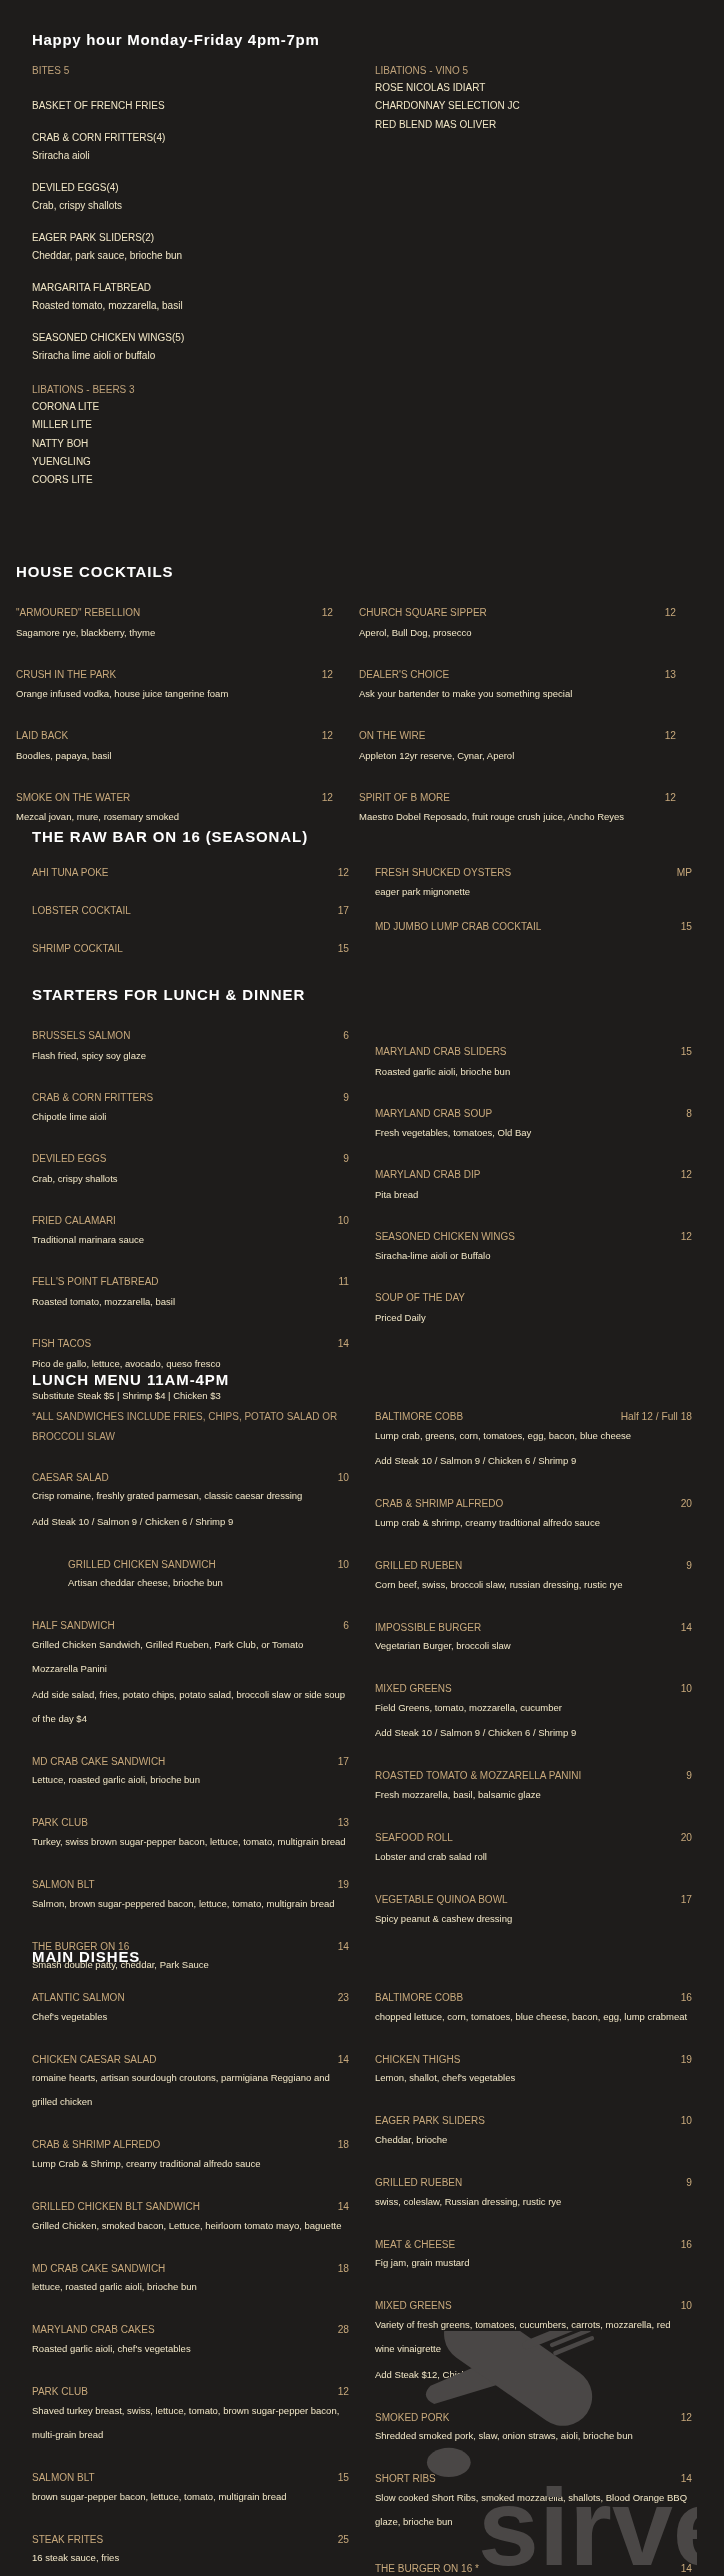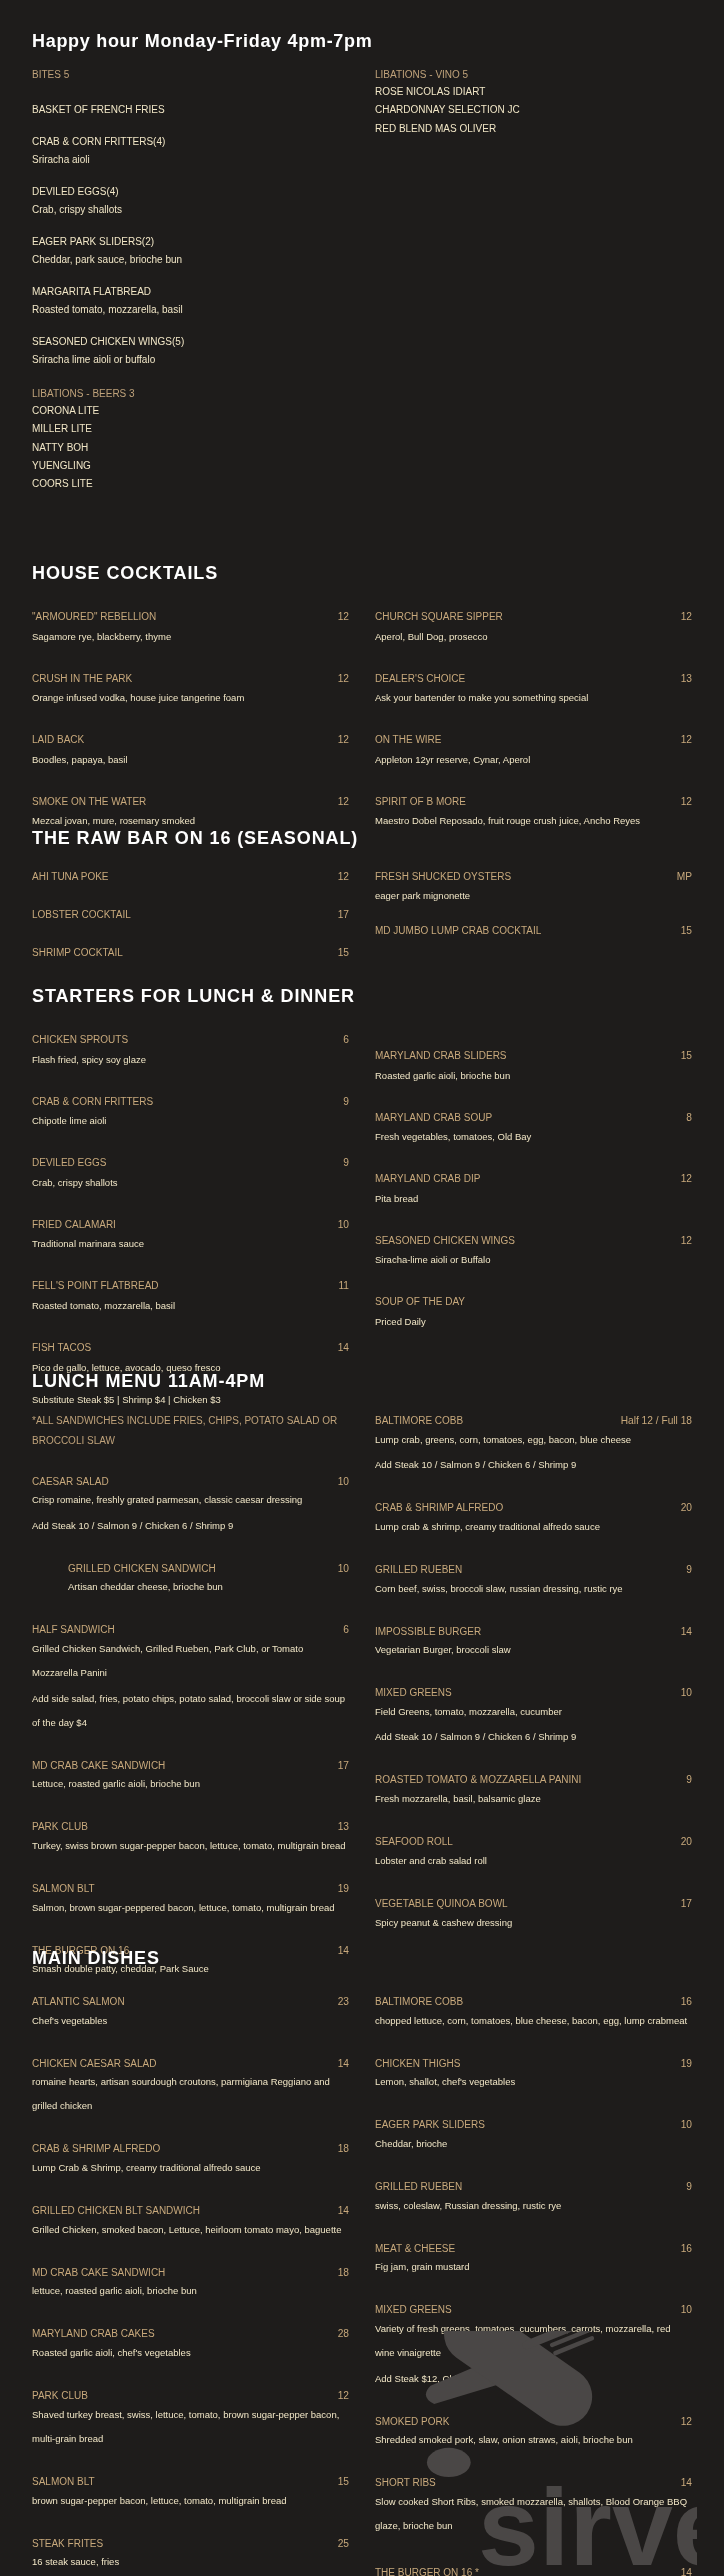--- a/index.html
+++ b/index.html
@@ -1,19 +1,19 @@
 <!DOCTYPE html>
 <html style="font-size:11.7px"><head>
 <meta charset="utf-8">
 <style>
   html,body{margin:0;padding:0;background:#1e1c1b;}
   body{width:725px;height:2576px;overflow:hidden;position:relative;font-family:"Liberation Sans",sans-serif;}
   .page{position:absolute;left:0;top:0;width:725px;}
   .section{position:relative;padding:0 32px;}
-  .sec-title{color:#ffffff;font-weight:bold;font-size:18px;letter-spacing:0.9px;margin:0;}
+  .sec-title{color:#ffffff;font-weight:bold;font-size:15px;letter-spacing:0.9px;margin:0;}
   .cols{display:flex;justify-content:space-between;}
   .col{width:317px;}
   .item{position:relative;}
   .item-head{display:flex;justify-content:space-between;align-items:baseline;}
   .name{color:#c8a97c;font-size:10px;text-transform:none;line-height:13px;font-weight:normal;}
   .price{color:#c8a97c;font-size:10.2px;line-height:13px;}
   .desc{color:#f1e6c6;font-size:9.5px;line-height:13px;margin-top:6.6px;}
   .desc.lh{line-height:24px;margin-top:0.7px;}
   .sub{color:#bfa27a;font-size:10px;line-height:13px;}
   .plain{color:#f1e6c6;font-size:10px;line-height:13px;}
@@ -67,21 +67,21 @@
         <div class="sub">LIBATIONS - VINO 5</div>
         <div id="hh-vino">
             <div class="plain" style="margin-top: 4.4px;">ROSE NICOLAS IDIART</div>
             <div class="plain" style="margin-top: 5.1px;">CHARDONNAY SELECTION JC</div>
             <div class="plain" style="margin-top: 5.1px;">RED BLEND MAS OLIVER</div>
           </div>
       </div>
     </div>
   </div>
 
-  <div class="section" style="position:absolute;top:563px;left:0;width:660px;">
+  <div class="section" style="position:absolute;top:563px;left:0;width:660px;padding-left:16px;">
     <h2 class="sec-title">HOUSE COCKTAILS</h2>
     <div class="cols" style="margin-top:26px;">
       <div class="col" id="hc-left">
           <div class="item" style="margin-bottom: 29px;">
             <div class="item-head">
               <span class="name">"ARMOURED" REBELLION</span>
               <span class="price">12</span>
             </div>
             <div class="desc">Sagamore rye, blackberry, thyme</div>
           </div>
@@ -180,21 +180,21 @@
         </div>
     </div>
   </div>
 
   <div class="section" style="position:absolute;top:986px;left:0;width:660px;">
     <h2 class="sec-title">STARTERS FOR LUNCH &amp; DINNER</h2>
     <div class="cols" style="margin-top:26px;">
       <div class="col" id="st-left">
           <div class="item" style="margin-bottom: 29px;">
             <div class="item-head">
-              <span class="name">CHICKEN SPROUTS</span>
+              <span class="name">BRUSSELS SALMON</span>
               <span class="price">6</span>
             </div>
             <div class="desc">Flash fried, spicy soy glaze</div>
           </div>
           <div class="item" style="margin-bottom: 29px;">
             <div class="item-head">
               <span class="name">CRAB &amp; CORN FRITTERS</span>
               <span class="price">9</span>
             </div>
             <div class="desc">Chipotle lime aioli</div>

